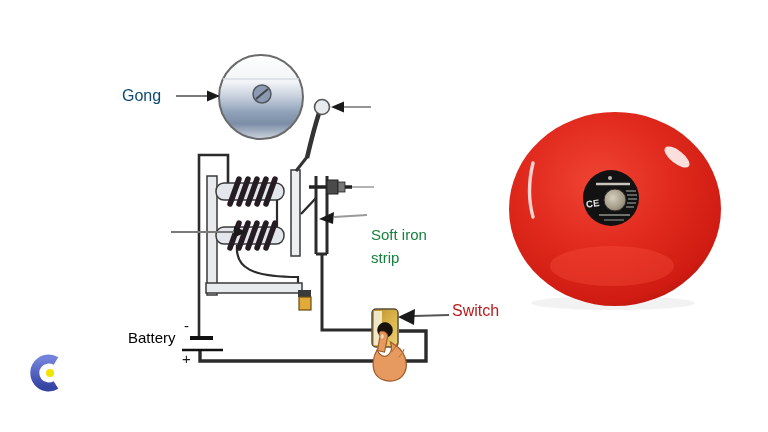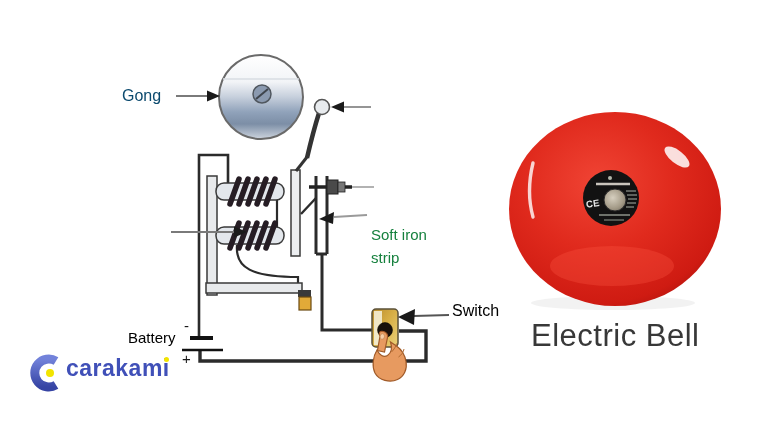--- a/index.html
+++ b/index.html
@@ -9,21 +9,21 @@
   }
   #stage{position:absolute;left:0;top:0;width:768px;height:432px;}
   svg{position:absolute;left:0;top:0;}
   .label{position:absolute;color:#0c4a6e;font-size:16px;white-space:nowrap;}
   .label-gong{left:122px;top:87px;}
   .label-electromagnet{left:47px;top:222px;}
   .label-softiron{left:371px;top:202px;width:70px;white-space:normal;line-height:1.5;font-size:15px;color:#15803d;margin-top:22px;}
   .label-battery{left:128px;top:329px;font-size:15px;color:#000000;}
   .label-minus{left:184px;top:317px;font-size:15px;color:#1a1a1a;}
   .label-plus{left:182px;top:350px;font-size:15px;color:#1a1a1a;}
-  .label-switch{left:452px;top:302px;color:#000000;}
+  .label-switch{left:452px;top:302px;color:#b91c1c;}
   .caption{
     position:absolute;left:531px;top:318px;font-size:31px;color:#383838;
     letter-spacing:0.5px;white-space:nowrap;
   }
   .logo-text{
     position:absolute;left:66px;top:355px;font-size:23px;font-weight:bold;
     color:#4050b8;letter-spacing:0.5px;white-space:nowrap;
   }
   .logo-text::after{
     content:'';position:absolute;right:1px;top:2px;width:5px;height:5px;
@@ -186,16 +186,14 @@
     <circle cx="50" cy="373" r="4" fill="#f2e400"></circle>
   </g>
 </svg>
 
 <div class="label label-gong">Gong</div>
 <div class="label label-softiron">Soft iron strip</div>
 <div class="label label-battery">Battery</div>
 <div class="label label-minus">-</div>
 <div class="label label-plus">+</div>
 <div class="label label-switch">Switch</div>
-<div class="caption">Electric Bell</div>
-<div class="logo-text">carakami</div>
 
 </div>
 
 </body></html>

